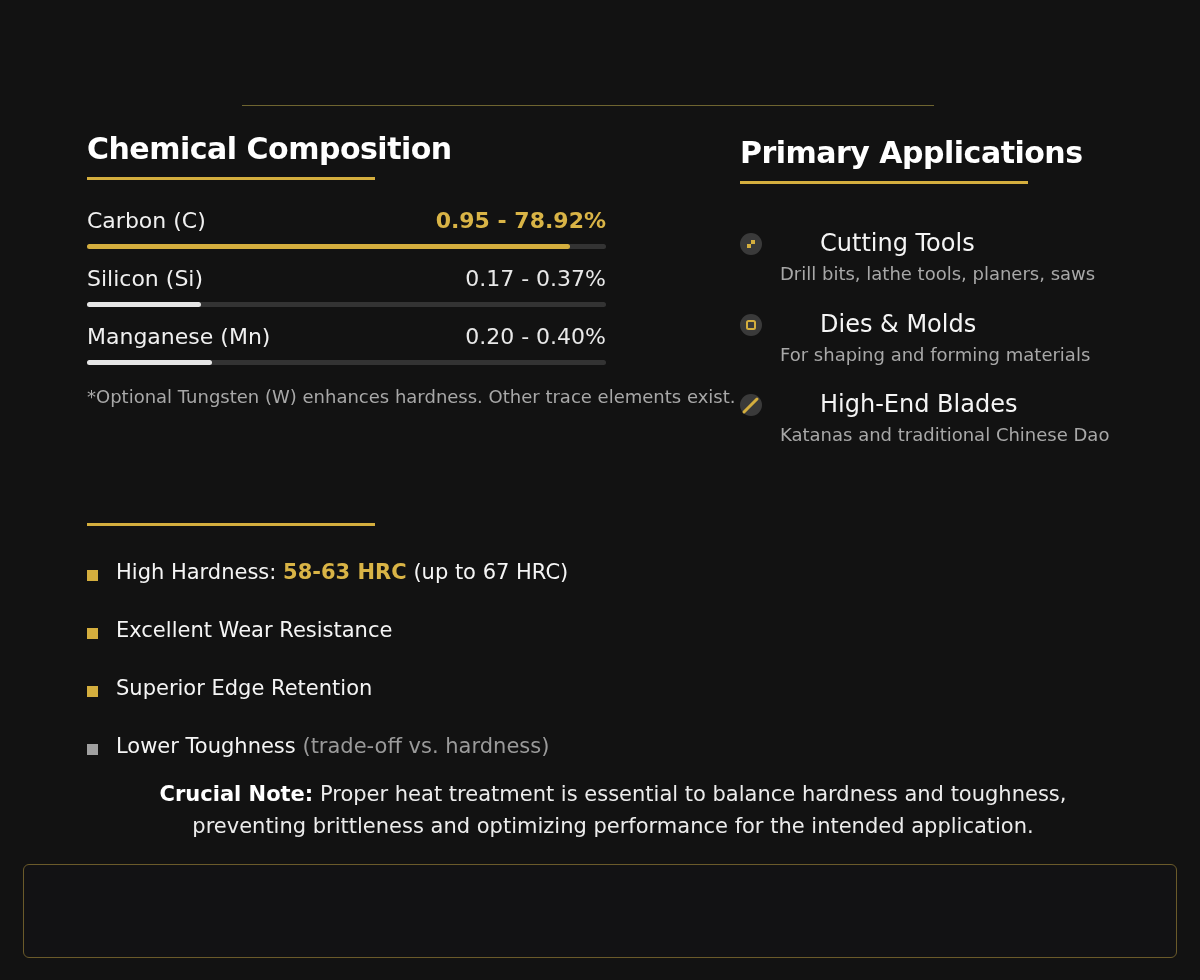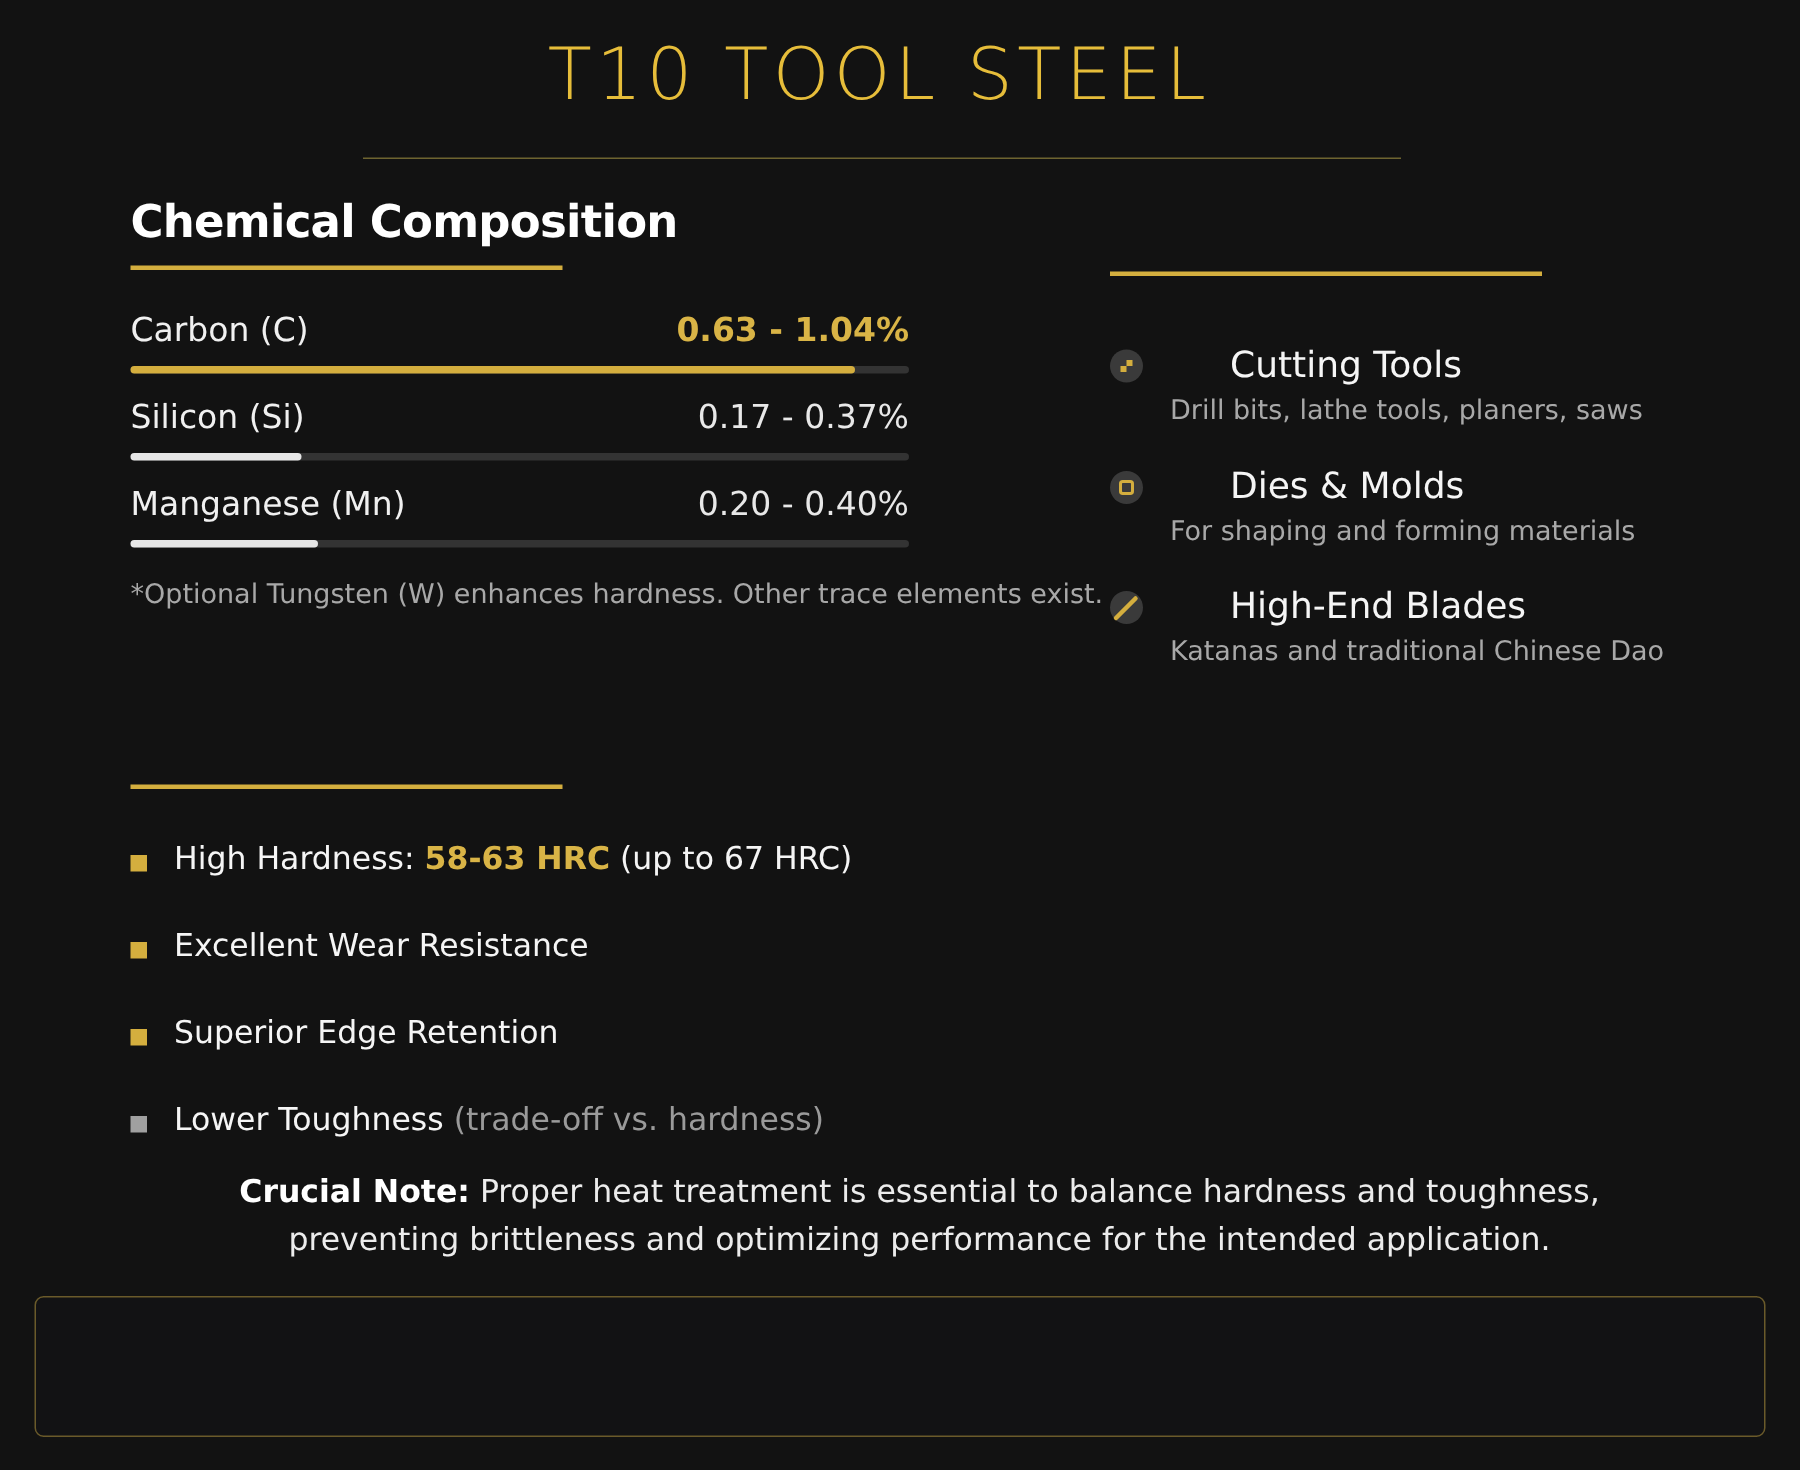--- a/index.html
+++ b/index.html
@@ -113,29 +113,28 @@
       width: 1152px; height: 92px;
       border: 1px solid #6a5a2a; border-radius: 6px;
       background: #121214;
     }
   </style>
 </head>
 <body>
 
 <div class="page">
 
-  <div class="title">T10 TOOL STEEL</div>
   <div class="title-rule"></div>
 
   <div class="section-title" style="left:87px; top:131px;">Chemical Composition</div>
   <div class="section-rule" style="left:87px; top:177px; width:288px;"></div>
 
   <div class="comp-row" style="top:208px;">
     <span class="label">Carbon (C)</span>
-    <span class="value accent">0.63 - 1.04%</span>
+    <span class="value accent">0.95 - 78.92%</span>
     <div class="track">
       <div class="fill" style="width:93%; background:#d4ae3e;"></div>
     </div>
   </div>
 
   <div class="comp-row" style="top:266px;">
     <span class="label">Silicon (Si)</span>
     <span class="value">0.17 - 0.37%</span>
     <div class="track">
       <div class="fill" style="width:22%; background:#e6e6e6;"></div>
@@ -145,20 +144,21 @@
   <div class="comp-row" style="top:324px;">
     <span class="label">Manganese (Mn)</span>
     <span class="value">0.20 - 0.40%</span>
     <div class="track">
       <div class="fill" style="width:24%; background:#e6e6e6;"></div>
     </div>
   </div>
 
   <div class="footnote">*Optional Tungsten (W) enhances hardness. Other trace elements exist.</div>
 
+  <div class="section-title" style="left:740px; top:135px;">Primary Applications</div>
   <div class="section-rule" style="left:740px; top:181px; width:288px;"></div>
 
   <div class="app-item" style="top:229px;">
     <span class="app-icon">
       <svg width="22" height="22" viewBox="0 0 22 22">
         <rect x="7" y="11" width="4" height="4" fill="#d4ae3e"></rect>
         <rect x="11" y="7" width="4" height="4" fill="#d4ae3e"></rect>
       </svg>
     </span>
     <span class="app-title">Cutting Tools</span>

